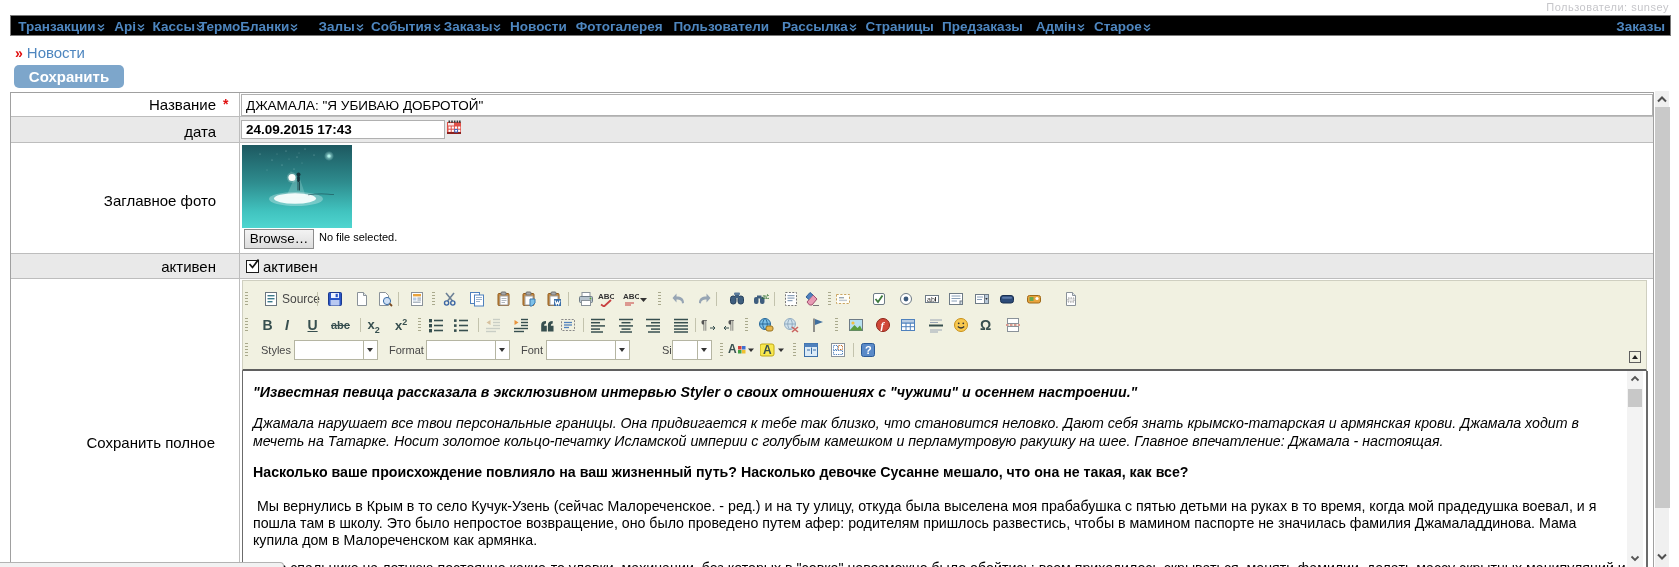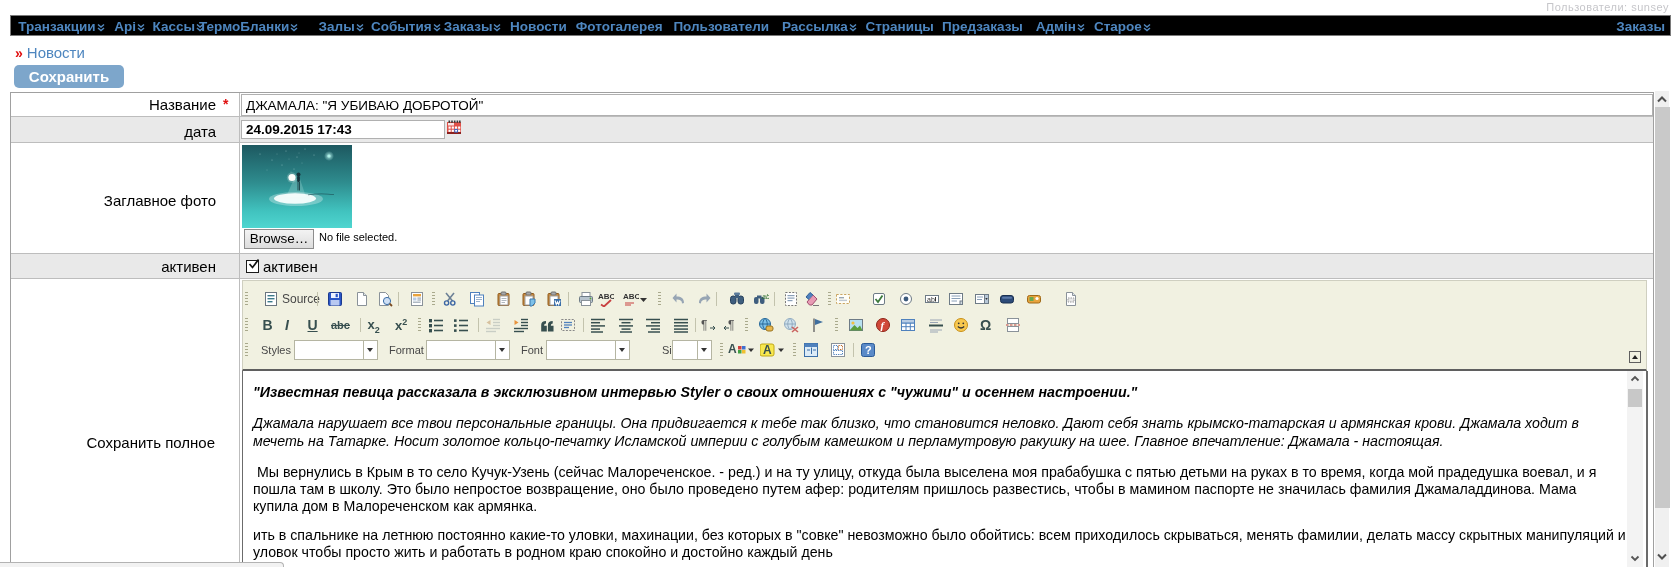--- a/index.html
+++ b/index.html
@@ -577,20 +577,21 @@
       <svg class="ic" style="left:617px;top:2px" viewBox="0 0 16 16">
           <rect x="1.5" y="1.5" width="13" height="13" rx="2" fill="#5a8ac8" stroke="#2a5a98"></rect>
           <text x="5" y="12" font-size="11" font-weight="bold" fill="#fff" font-family="Liberation Sans">?</text>
         </svg>
     </div>
   </div>
   <div id="content">
     <div class="txt" id="ctext">
       <p style="margin-top:13px"><b><i>"Известная певица рассказала в эксклюзивном интервью Styler о своих отношениях с "чужими" и осеннем настроении."</i></b></p>
       <p><i>Джамала нарушает все твои персональные границы. Она придвигается к тебе так близко, что становится неловко. Дают себя знать крымско-татарская и армянская крови. Джамала ходит в<br>мечеть на Татарке. Носит золотое кольцо-печатку Исламской империи с голубым камешком и перламутровую ракушку на шее. Главное впечатление: Джамала - настоящая.</i></p>
+      <p style="margin:11.5px 0 16.5px"><b>Насколько ваше происхождение повлияло на ваш жизненный путь? Насколько девочке Сусанне мешало, что она не такая, как все?</b></p>
       <p style="margin-bottom:11px">&nbsp;Мы вернулись в Крым в то село Кучук-Узень (сейчас Малореченское. - ред.) и на ту улицу, откуда была выселена моя прабабушка с пятью детьми на руках в то время, когда мой прадедушка воевал, и я<br>пошла там в школу. Это было непростое возвращение, оно было проведено путем афер: родителям пришлось развестись, чтобы в мамином паспорте не значилась фамилия Джамаладдинова. Мама<br>купила дом в Малореченском как армянка.</p>
       <p style="margin-top:11px">ить в спальнике на летнюю постоянно какие-то уловки, махинации, без которых в "совке" невозможно было обойтись: всем приходилось скрываться, менять фамилии, делать массу скрытных манипуляций и уловок чтобы просто жить и работать в родном краю спокойно и достойно каждый день</p>
     </div>
 
     <div style="position:absolute;right:3px;top:0;width:16px;height:100%;background:#f3f3f3;">
       <svg style="position:absolute;left:3px;top:3px" width="10" height="10" viewBox="0 0 10 10">
           <path d="M1.5 6.5 L5 3 L8.5 6.5" stroke="#555" stroke-width="1.8" fill="none"></path>
         </svg>
       <div class="sbthumb" style="left:1px;top:18px;width:14px;height:18px;background:#c8c8c8;"></div>
       <svg style="position:absolute;left:3px;bottom:4px" width="10" height="10" viewBox="0 0 10 10">

